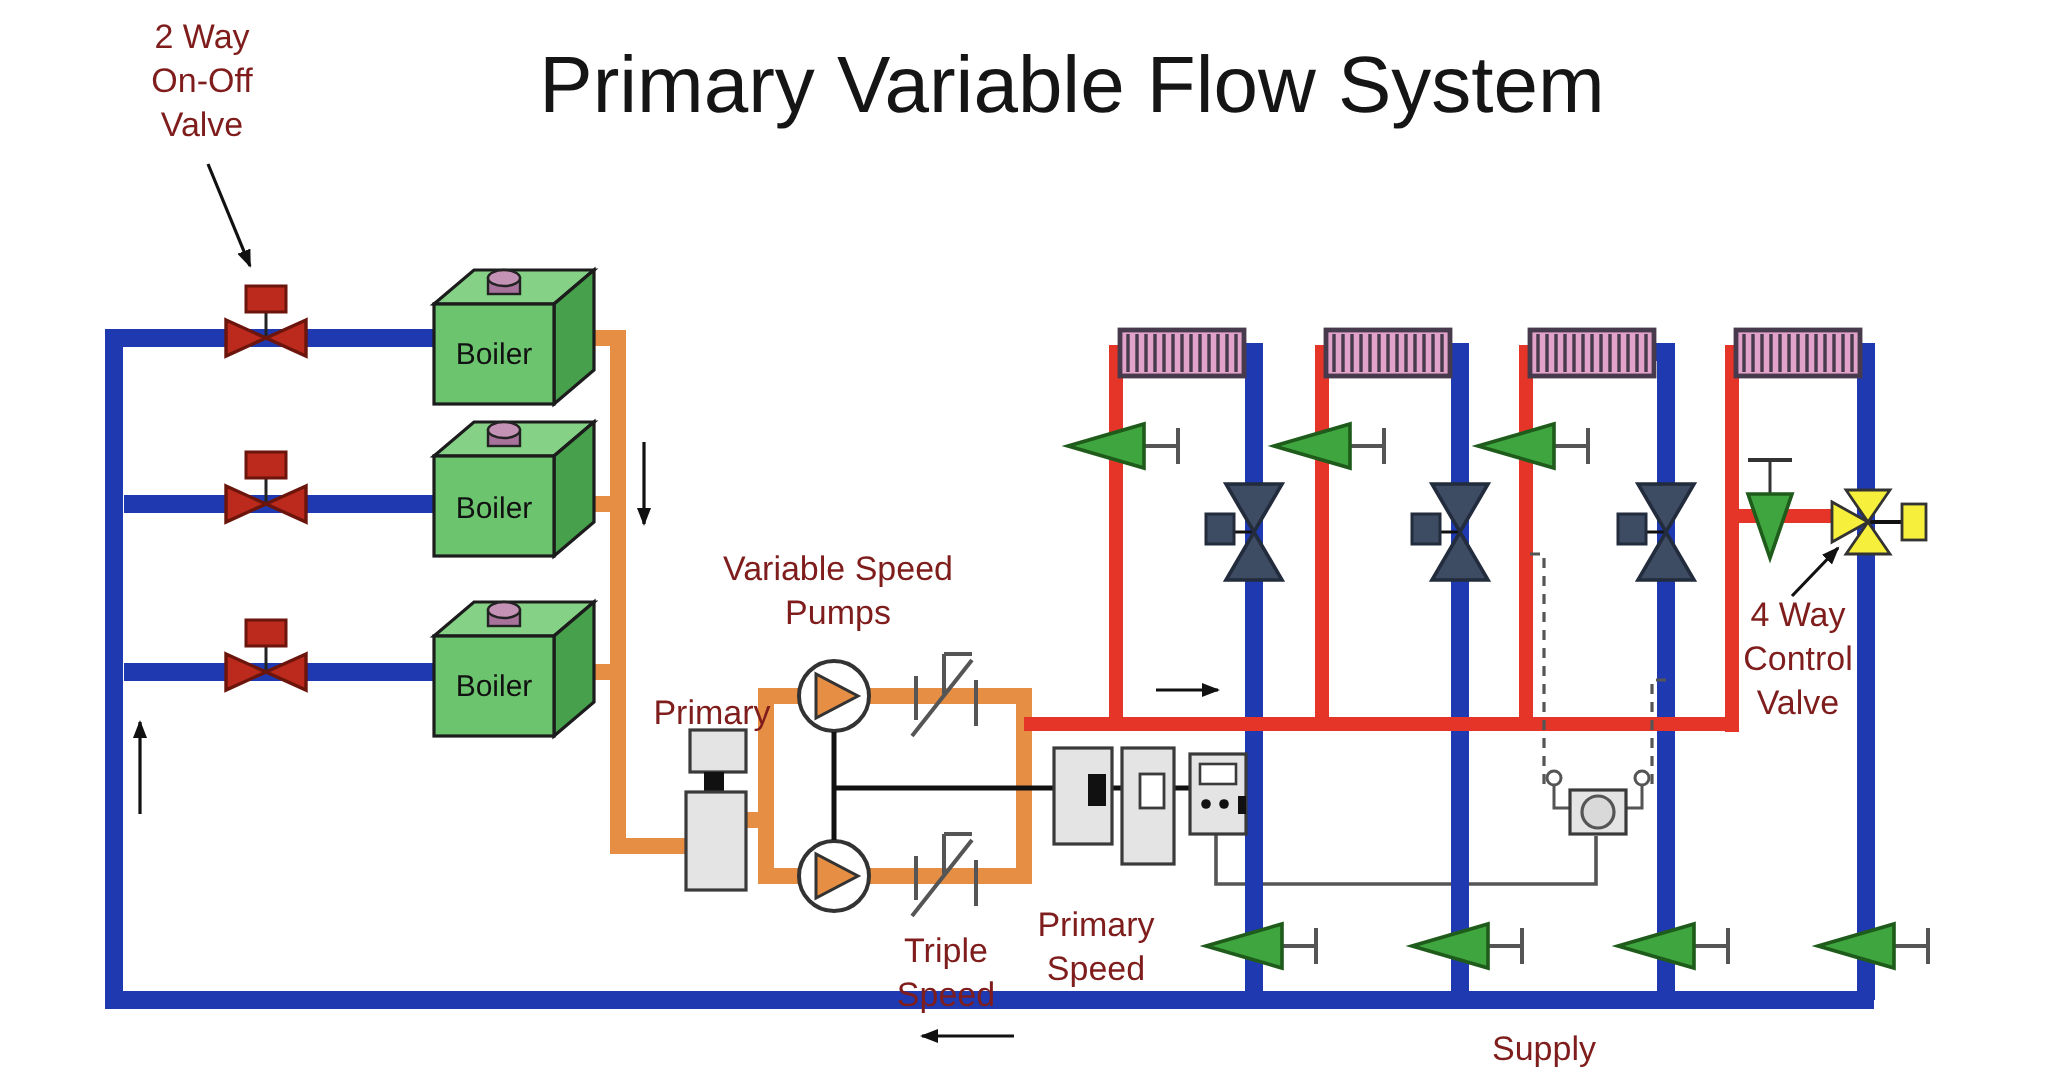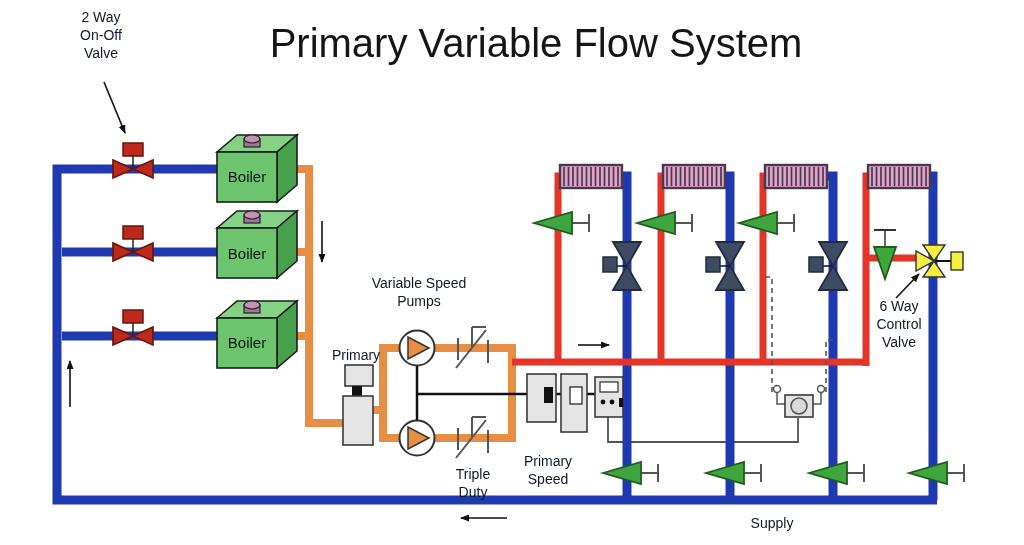--- a/index.html
+++ b/index.html
@@ -3,21 +3,21 @@
 <meta charset="utf-8">
 <style>
   html,body{margin:0;padding:0;background:#ffffff;}
   .canvas{
     position:relative;width:1024px;height:545px;background:#ffffff;overflow:hidden;
     font-family:"Liberation Sans", sans-serif;
   }
   .canvas svg{position:absolute;left:0;top:0;}
   .lbl{
     position:absolute;transform:translateX(-50%);
-    text-align:center;color:#0f172a;font-size:14px;line-height:1.3;
+    text-align:center;color:#7f1d1d;font-size:17px;line-height:1.3;
     white-space:pre-line;pointer-events:none;
   }
   .title{
     font-size:40px;line-height:1.05;color:#151515;letter-spacing:0px;white-space:nowrap;margin-left:20px;
   }
 </style>
 </head>
 <body>
 
 <div class="canvas">
@@ -202,21 +202,21 @@
 </svg>
 
 <div class="lbl title" style="left:516px;top:22px;">Primary Variable Flow System</div>
 <div class="lbl" style="left:101px;top:8px;">2 Way
 On-Off
 Valve</div>
 <div class="lbl" style="left:419px;top:274px;">Variable Speed
 Pumps</div>
 <div class="lbl" style="left:356px;top:346px;">Primary</div>
 <div class="lbl" style="left:473px;top:465px;">Triple
-Duty</div>
+Speed</div>
 <div class="lbl" style="left:548px;top:452px;">Primary
 Speed</div>
 <div class="lbl" style="left:772px;top:514px;">Supply</div>
-<div class="lbl" style="left:899px;top:297px;">6 Way
+<div class="lbl" style="left:899px;top:297px;">4 Way
 Control
 Valve</div>
 
 </div>
 
 </body></html>

